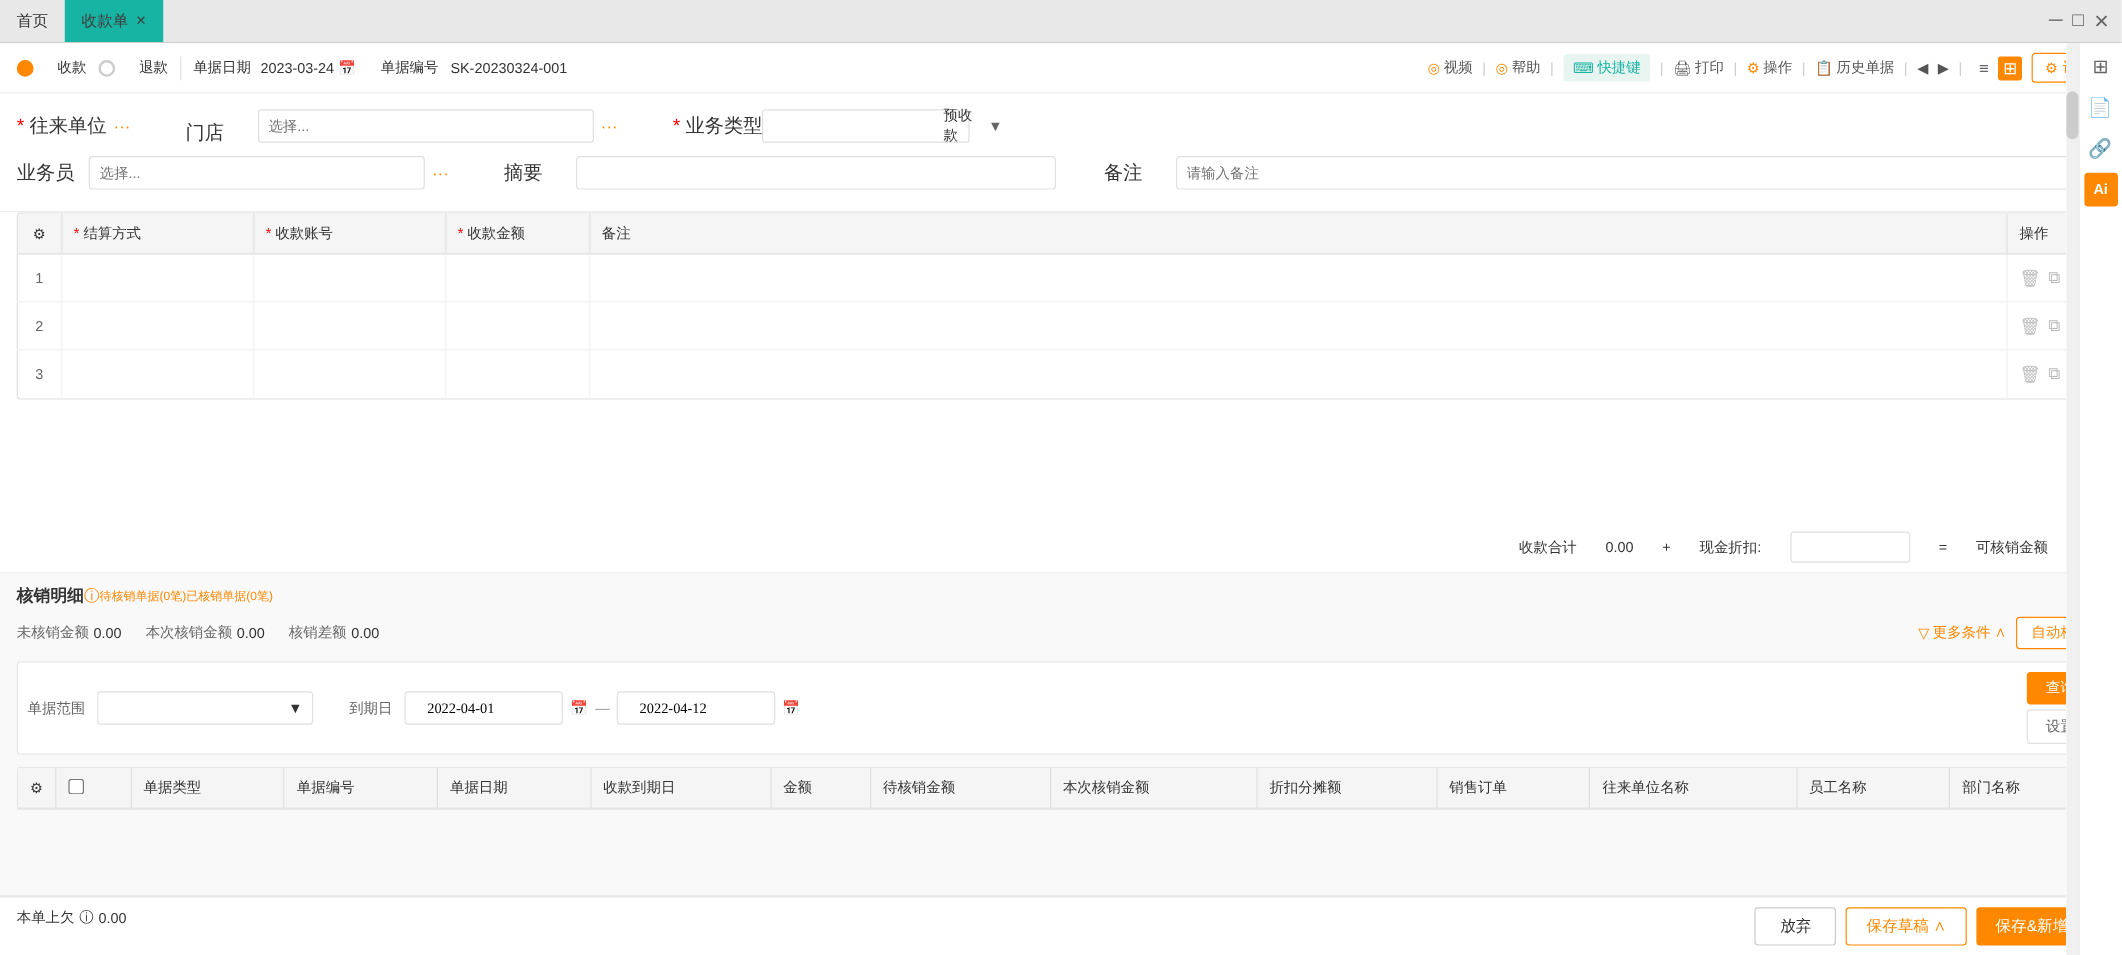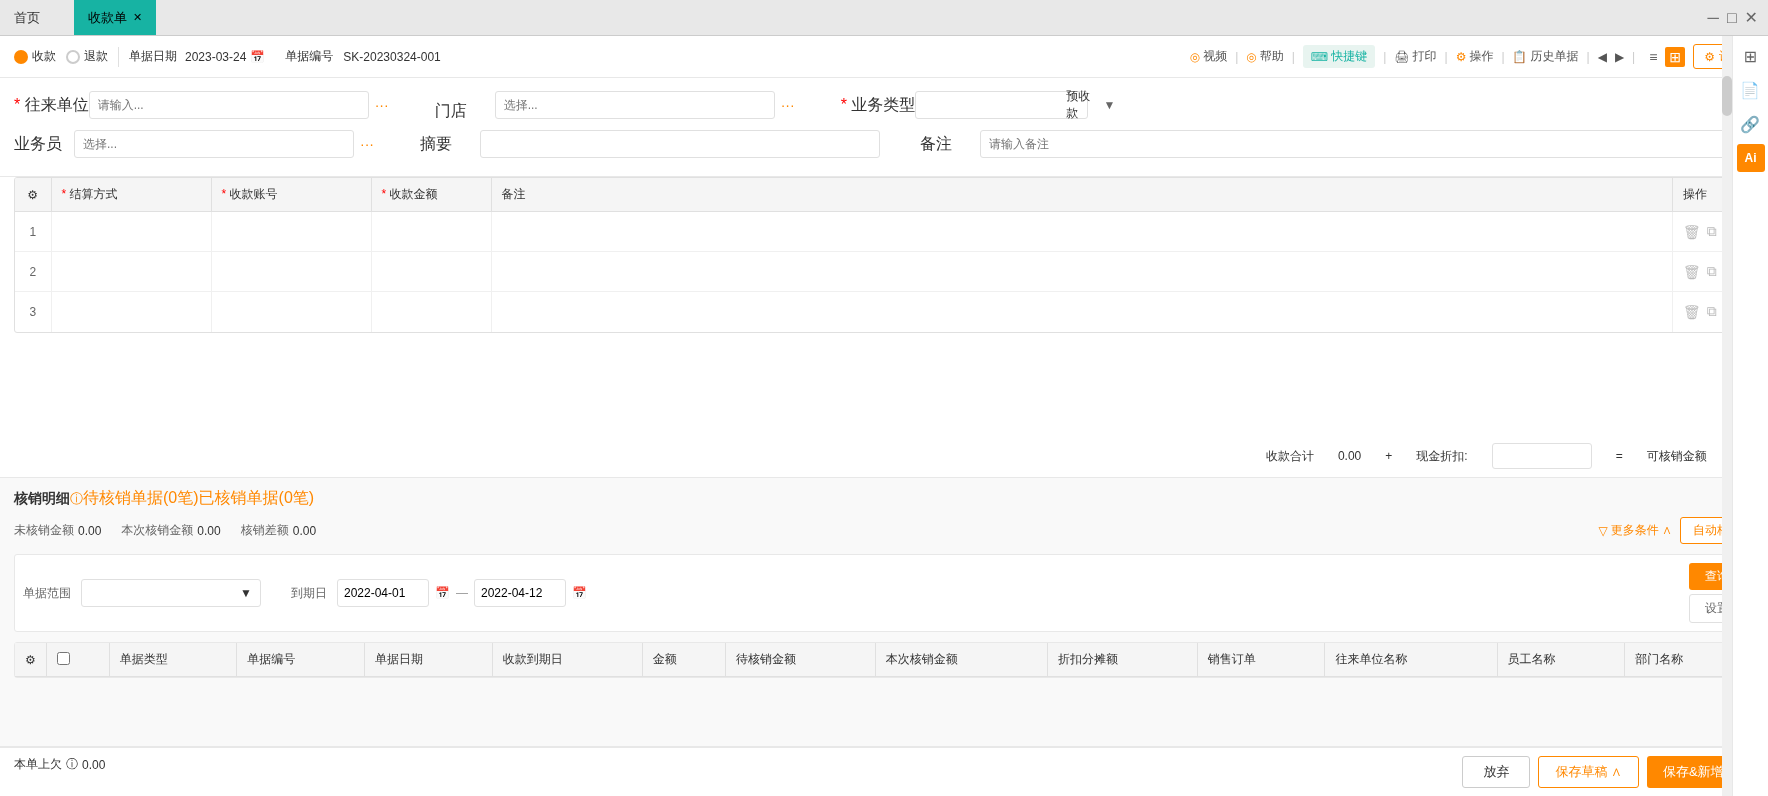--- a/index.html
+++ b/index.html
@@ -8,35 +8,35 @@
     
     .tab-bar {
       display: flex; align-items: center; background: #e8e8e8; height: 36px;
       border-bottom: 1px solid #ccc;
     }
     .tab-item {
       display: flex; align-items: center; padding: 0 14px; height: 100%;
       cursor: pointer; font-size: 13px; color: #555;
     }
     .tab-item.home { background: #e8e8e8; color: #333; }
-    .tab-item.active { background: #17b3a3; color: #000000; margin-left: 20px; }
+    .tab-item.active { background: #17b3a3; color: #404040; }
     .tab-close { margin-left: 6px; cursor: pointer; font-size: 11px; }
     .tab-bar-right { margin-left: auto; display: flex; align-items: center; padding-right: 10px; gap: 8px; }
     .tab-bar-right span { cursor: pointer; font-size: 16px; color: #666; }
 
     
     .main-area { background: #fff; height: calc(100vh - 36px); overflow-y: auto; display: flex; flex-direction: column; }
 
     
     .top-toolbar {
       display: flex; align-items: center; padding: 8px 14px; background: #fff;
       border-bottom: 1px solid #e8e8e8; gap: 10px;
     }
     .radio-group { display: flex; align-items: center; gap: 10px; }
-    .radio-item { display: flex; align-items: center; gap: 4px; cursor: pointer; }
+    .radio-item { display: flex; align-items: center; gap: 20px; cursor: pointer; }
     .radio-dot { width: 14px; height: 14px; border-radius: 50%; border: 2px solid #ccc; }
     .radio-dot.active { border-color: #ff8800; background: #ff8800; }
     .toolbar-divider { width: 1px; height: 20px; background: #e0e0e0; }
     .date-field { display: flex; align-items: center; gap: 4px; }
     .calendar-icon { color: #ff8800; cursor: pointer; }
     .right-tools { margin-left: auto; display: flex; align-items: center; gap: 8px; font-size: 12px; color: #555; }
     .right-tools .tool-item { display: flex; align-items: center; gap: 3px; cursor: pointer; }
     .settings-btn {
       background: #fff; border: 1px solid #ff8800; color: #ff8800;
       padding: 3px 10px; border-radius: 3px; cursor: pointer; font-size: 12px;
@@ -78,40 +78,40 @@
       padding: 8px 14px; gap: 24px; background: #fff; border-bottom: 1px solid #e8e8e8;
       font-size: 12px;
     }
     .summary-input { width: 100px; height: 26px; border: 1px solid #e0e0e0; border-radius: 3px; padding: 0 6px; font-size: 12px; }
 
     
     .reconcile-section { padding: 10px 14px; background: #f9f9f9; flex: 1; }
     .reconcile-header { display: flex; align-items: center; margin-bottom: 8px; }
     .section-title { font-size: 14px; font-weight: bold; color: #333; }
     .info-icon { color: #ff8800; cursor: pointer; font-size: 13px; }
-    .tab-link { color: #ff8800; cursor: pointer; font-size: 16px; }
+    .tab-link { color: #ff8800; cursor: pointer; font-size: 10px; }
 
     
     .stats-row { display: flex; align-items: center; gap: 20px; margin-bottom: 10px; font-size: 12px; }
     .stat-item { display: flex; align-items: center; gap: 4px; }
     .stat-label { color: #666; }
     .stat-value { color: #333; }
     .more-conditions { margin-left: auto; display: flex; align-items: center; gap: 8px; }
     .more-cond-btn { color: #ff8800; cursor: pointer; display: flex; align-items: center; gap: 3px; font-size: 12px; }
     .auto-reconcile-btn {
       background: #fff; border: 1px solid #ff8800; color: #ff8800;
       padding: 4px 12px; border-radius: 3px; cursor: pointer; font-size: 12px;
     }
 
     
     .filter-row { display: flex; align-items: center; gap: 10px; margin-bottom: 10px; padding: 8px; background: #fff; border: 1px solid #e8e8e8; border-radius: 3px; }
     .filter-label { color: #666; font-size: 12px; white-space: nowrap; }
     .select-input { width: 180px; height: 28px; border: 1px solid #e0e0e0; border-radius: 3px; padding: 0 8px; font-size: 12px; display: flex; align-items: center; justify-content: space-between; background: #fff; cursor: pointer; }
     .date-range { display: flex; align-items: center; gap: 6px; }
-    .date-input { width: 92px; height: 28px; border: 1px solid #e0e0e0; border-radius: 3px; padding: 0 6px; font-size: 12px; }
+    .date-input { width: 132px; height: 28px; border: 1px solid #e0e0e0; border-radius: 3px; padding: 0 18px; font-size: 12px; font-family: Liberation Serif, serif; }
     .dash { color: #999; }
     .filter-right { margin-left: auto; display: flex; gap: 6px; }
     .query-btn {
       background: #ff8800; color: #fff; border: none; padding: 5px 16px;
       border-radius: 3px; cursor: pointer; font-size: 12px;
     }
     .set-btn {
       background: #fff; border: 1px solid #e0e0e0; color: #666;
       padding: 5px 12px; border-radius: 3px; cursor: pointer; font-size: 12px;
     }
@@ -240,21 +240,20 @@
         <span>⚙</span>
         <span>设置</span>
       </button>
     </div>
   </div>
 
   <div class="form-area">
     <div class="form-row">
 
       <span class="form-label required">往来单位</span>
-      <input type="text" class="form-input" style="max-width: 280px;" placeholder="请输入...">
       <span class="more-btn">···</span>
 
       <span class="form-label" style="margin-left:40px;margin-top:12px;">门店</span>
       <input type="text" class="form-input" style="max-width: 280px;" placeholder="选择...">
       <span class="more-btn">···</span>
 
       <span class="form-label required" style="margin-left:40px;">业务类型</span>
       <div style="display:flex;align-items:center;flex:1;min-width:120px;max-width:200px;">
         <input type="text" class="form-input" value="" style="flex: 1 1 0%;">
         <span style="margin-left:-22px;color:#333;font-size:12px;pointer-events:none;">预收款</span>

